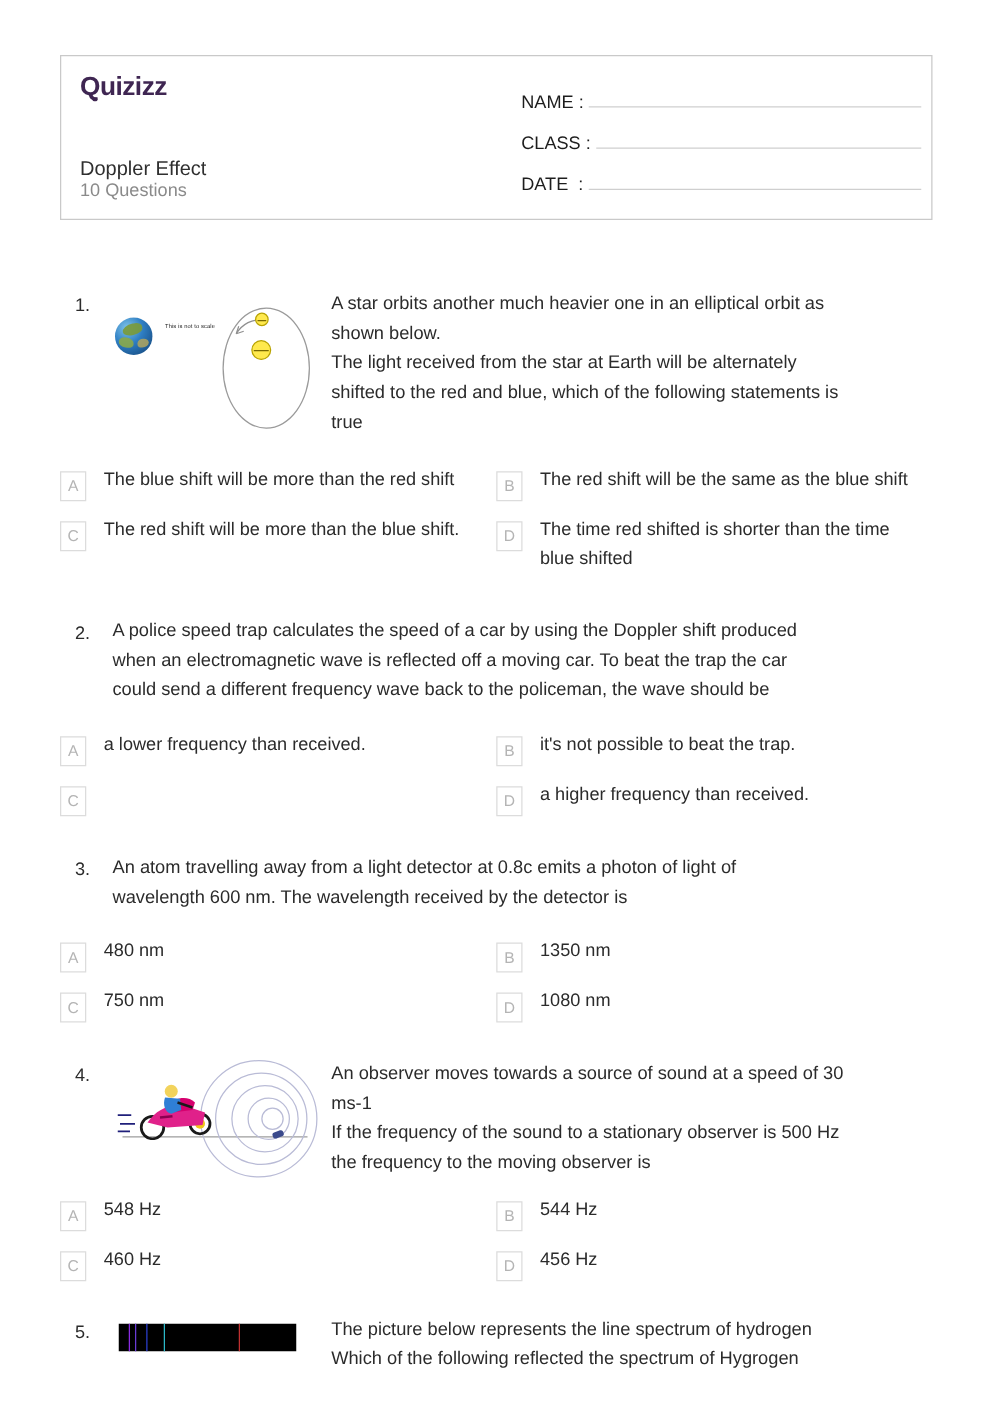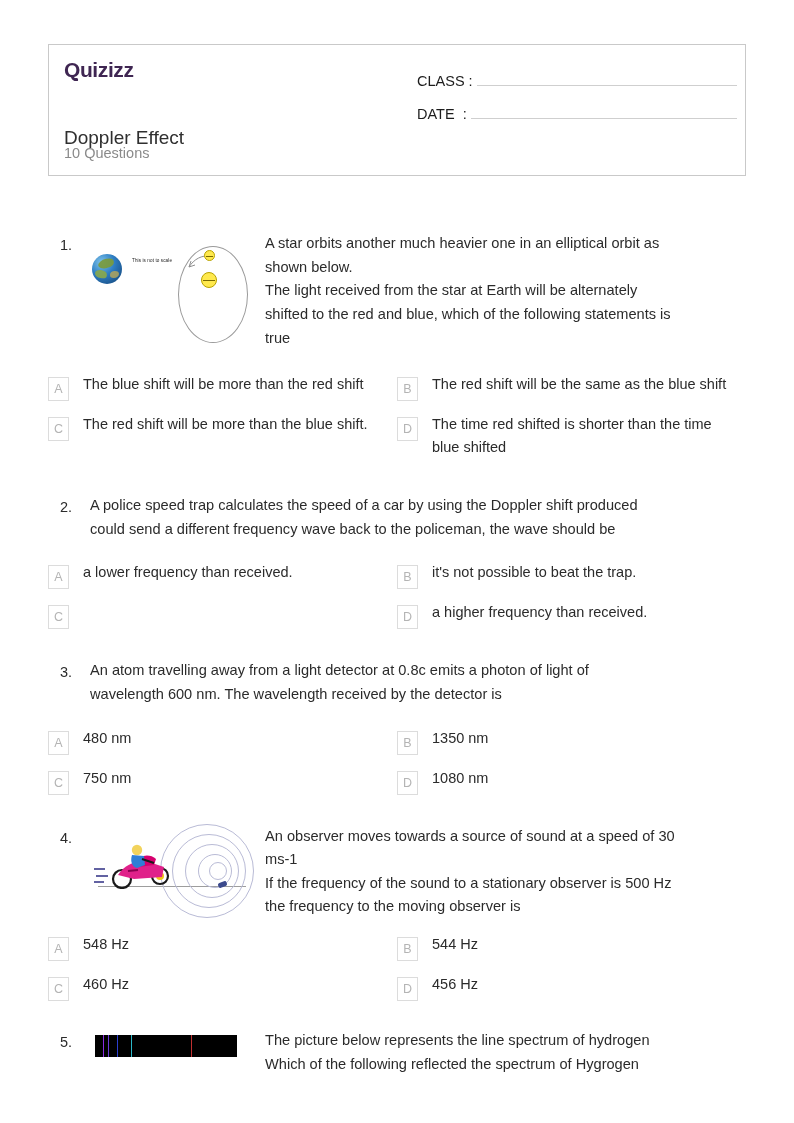--- a/index.html
+++ b/index.html
@@ -54,21 +54,21 @@
     bottom: -1px;
     width: 3.5px;
     height: 3.5px;
     border-radius: 50%;
     background: #3f2652;
   }
   .quiz-title {
     position: absolute;
     left: 15px;
     top: 80px;
-    font-size: 19px;
+    font-size: 16px;
     color: #2f2f2f;
     line-height: 1.35;
   }
   .quiz-sub {
     position: absolute;
     left: 15px;
     top: 99px;
     font-size: 14.5px;
     color: #8a8a8a;
     line-height: 1.35;
@@ -263,20 +263,24 @@
     <div class="header-left">
       <div class="logo">
         <span>Quizizz</span>
         <span class="q-dot"></span>
       </div>
     </div>
     <div class="quiz-title">Doppler Effect</div>
     <div class="quiz-sub">10 Questions</div>
 
     <div class="fields">
+      <div class="field-row">
+        <span class="field-label">NAME :</span>
+        <span class="field-line"></span>
+      </div>
       <div class="field-row">
         <span class="field-label">CLASS :</span>
         <span class="field-line"></span>
       </div>
       <div class="field-row">
         <span class="field-label">DATE  :</span>
         <span class="field-line"></span>
       </div>
     </div>
   </div>
@@ -329,20 +333,21 @@
           <span class="opt-text">The time red shifted is shorter than the time blue shifted</span>
         </div>
       </div>
     </div>
 
     <div class="question" style="margin-bottom:18px;">
       <div class="q-head">
         <div class="q-num">2.</div>
         <div class="q-text no-media">
           <span class="line">A police speed trap calculates the speed of a car by using the Doppler shift produced</span>
+          <span class="line">when an electromagnetic wave is reflected off a moving car. To beat the trap the car</span>
           <span class="line">could send a different frequency wave back to the policeman, the wave should be</span>
         </div>
       </div>
       <div class="options" style="margin-top:20px;">
         <div class="opt">
           <span class="opt-letter">A</span>
           <span class="opt-text">a lower frequency than received.</span>
         </div>
         <div class="opt">
           <span class="opt-letter">B</span>

